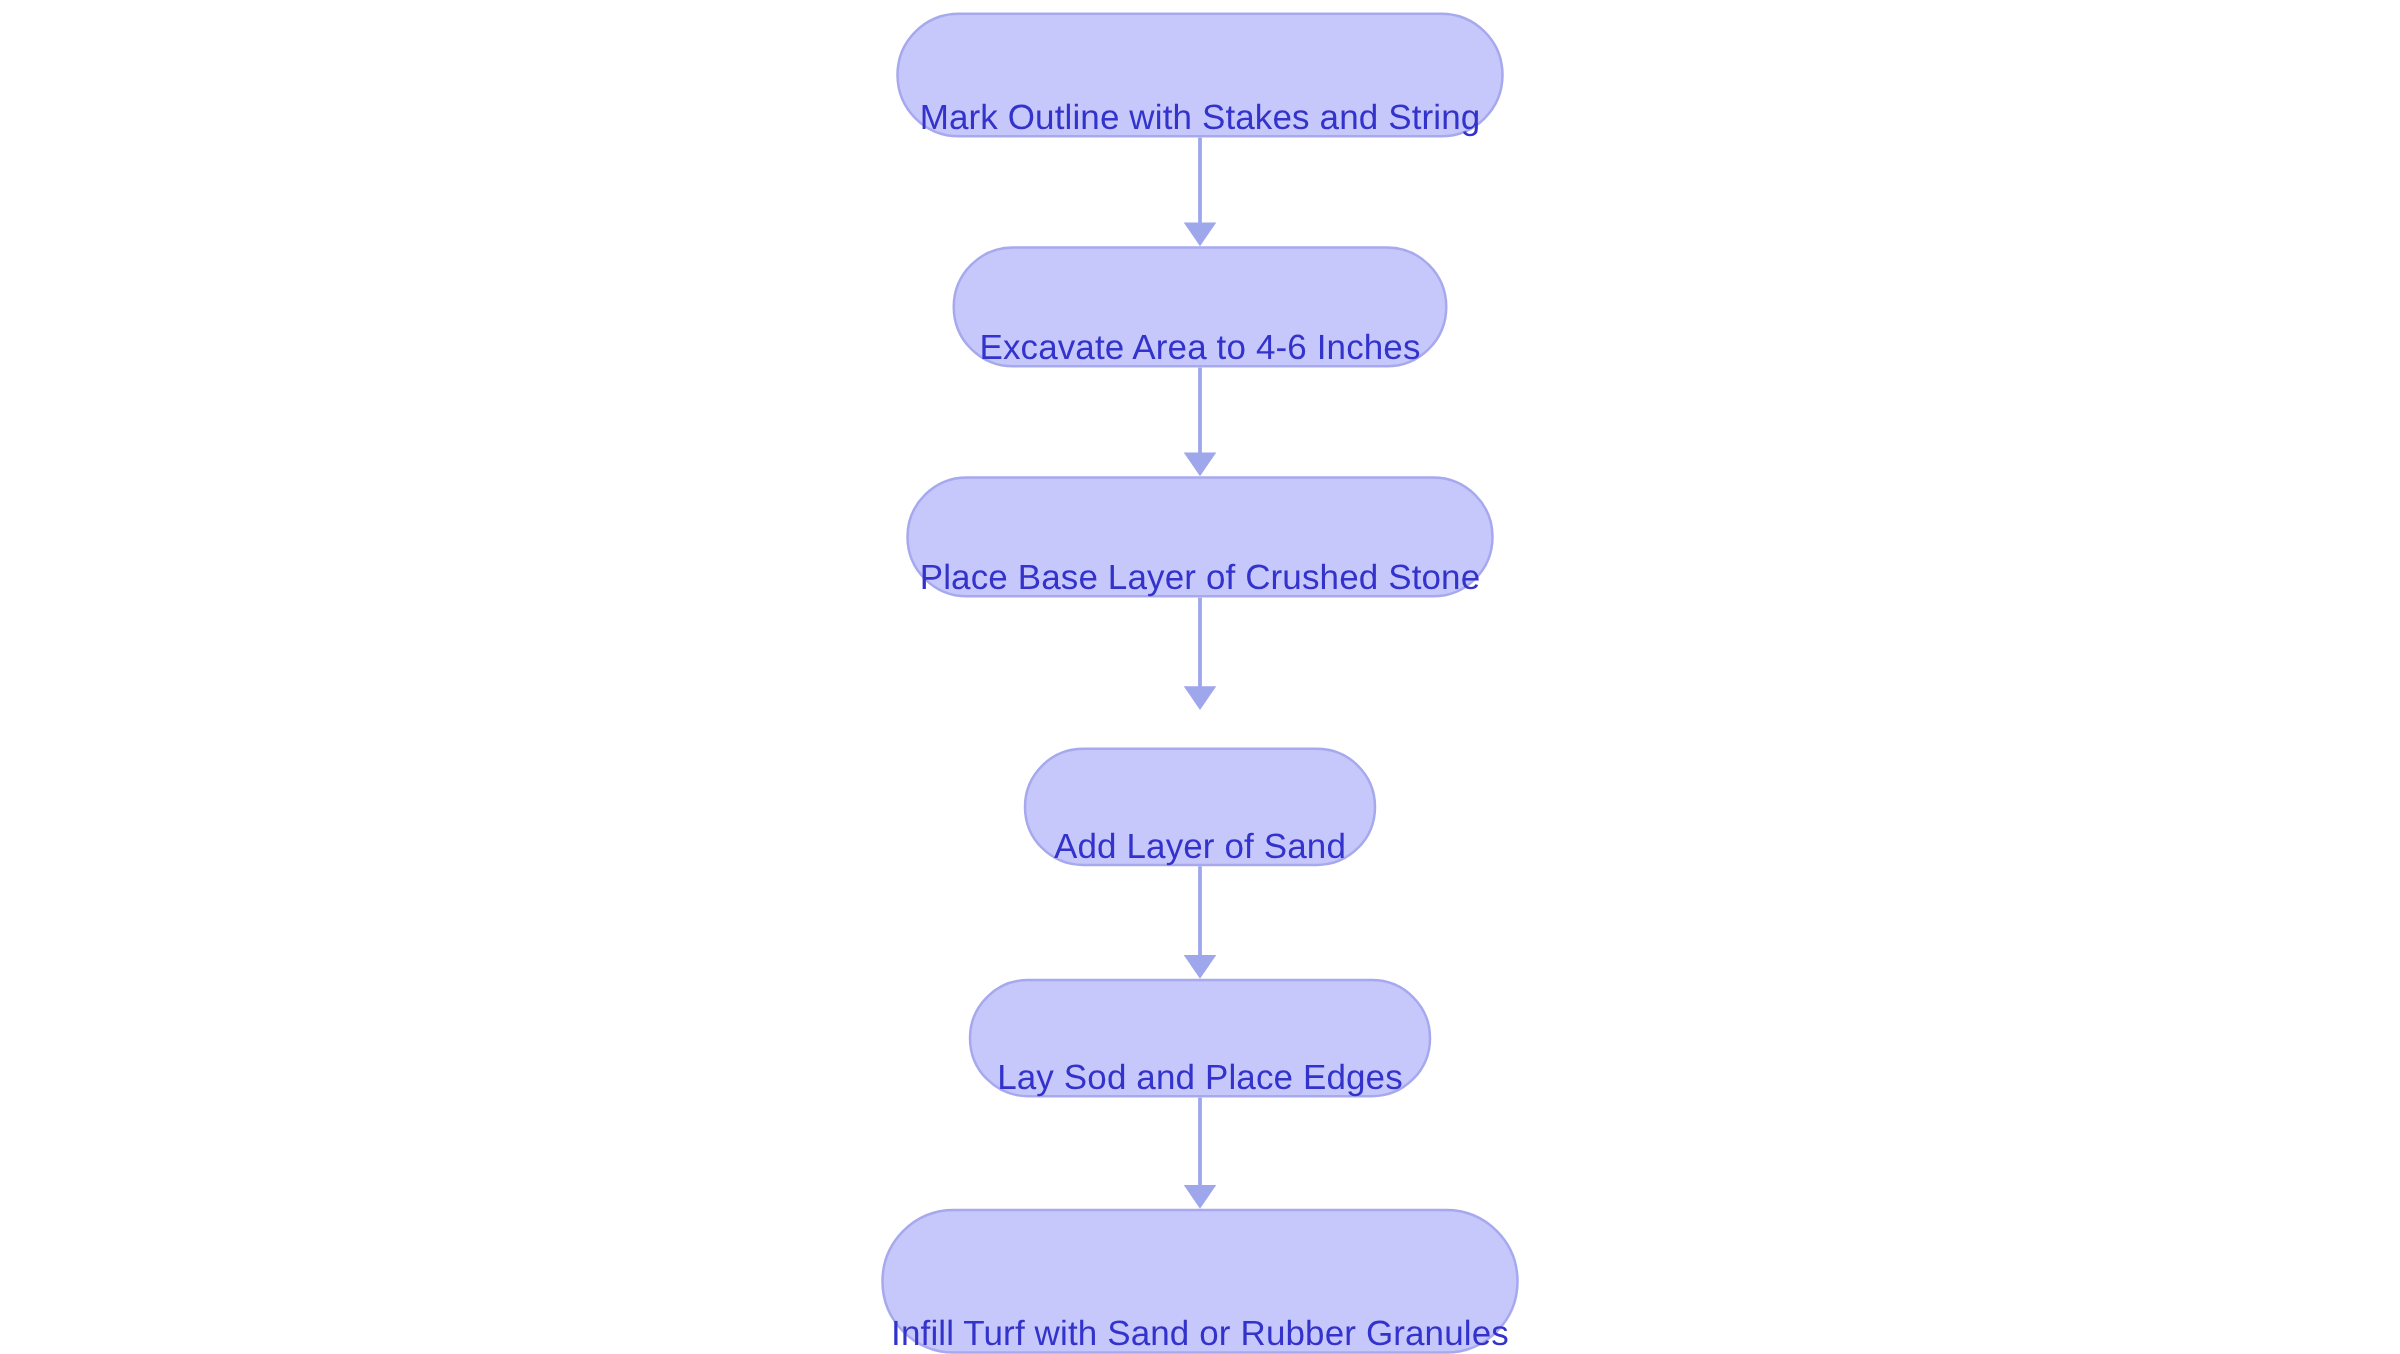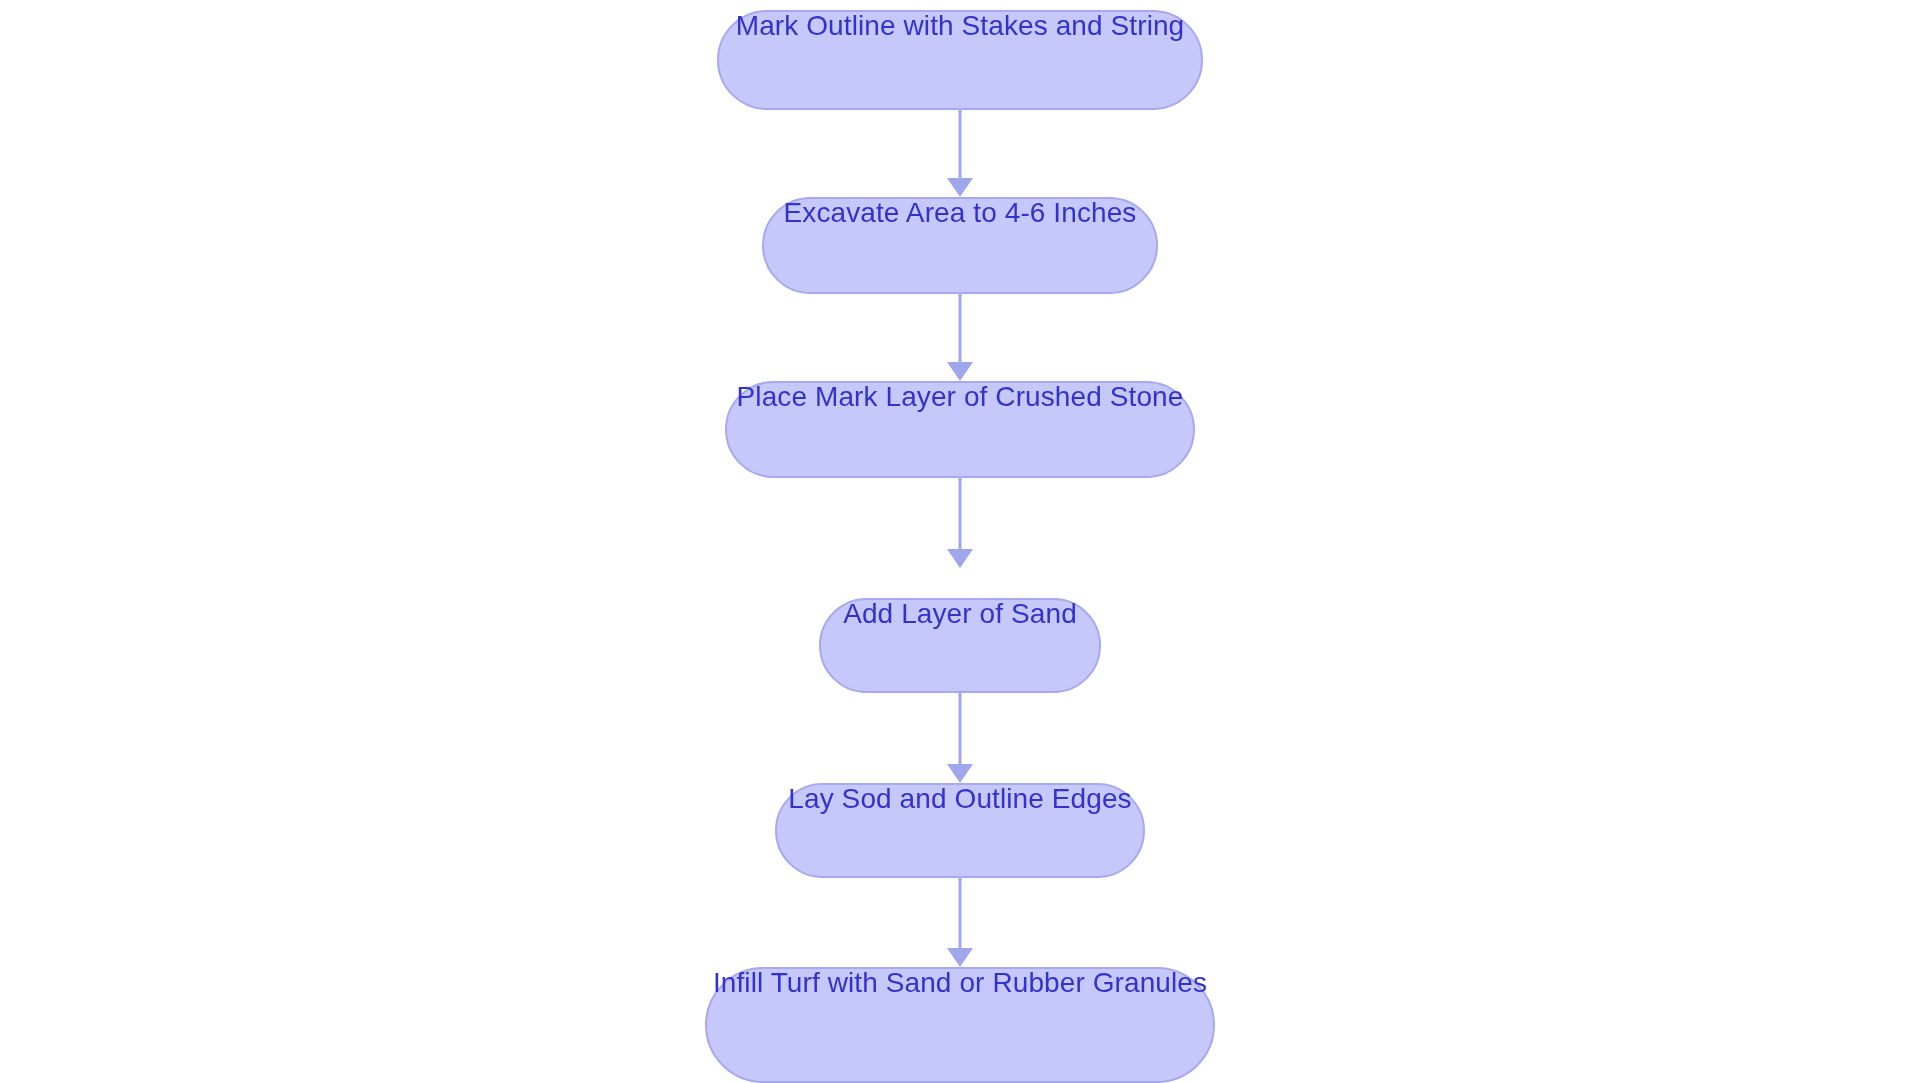--- a/index.html
+++ b/index.html
@@ -19,21 +19,21 @@
     height: 1083px;
     background: #ffffff;
     display: flex;
     flex-direction: column;
     align-items: center;
     justify-content: flex-start;
   }
   .node {
     box-sizing: border-box;
     display: flex;
-    align-items: flex-start;
+    align-items: flex-end;
     justify-content: center;
     background: #c6c7fb;
     border: 2px solid #a7a9ef;
     border-radius: 9999px;
     color: #3333cc;
     font-size: 28px;
     font-weight: 400;
     letter-spacing: 0.1px;
     line-height: 1;
     white-space: nowrap;
@@ -88,39 +88,39 @@
   <div class="node" style="width:396px;height:100px;">
     <span class="node-label">Excavate Area to 4-6 Inches</span>
   </div>
 
   <div class="connector" style="height:90px;">
     <div class="shaft" style="height:71px;"></div>
     <div class="head"></div>
   </div>
 
   <div class="node" style="width:470px;height:101px;">
-    <span class="node-label">Place Mark Layer of Crushed Stone</span>
+    <span class="node-label">Place Base Layer of Crushed Stone</span>
   </div>
 
   <div class="connector" style="height:93px;">
     <div class="shaft" style="height:74px;"></div>
     <div class="head"></div>
   </div>
 
   <div class="node" style="width:282px;height:98px;margin-top:30px;">
     <span class="node-label">Add Layer of Sand</span>
   </div>
 
   <div class="connector" style="height:93px;">
     <div class="shaft" style="height:74px;"></div>
     <div class="head"></div>
   </div>
 
   <div class="node" style="width:370px;height:99px;">
-    <span class="node-label">Lay Sod and Outline Edges</span>
+    <span class="node-label">Lay Sod and Place Edges</span>
   </div>
 
   <div class="connector" style="height:92px;">
     <div class="shaft" style="height:73px;"></div>
     <div class="head"></div>
   </div>
 
   <div class="node" style="width:510px;height:120px;">
     <span class="node-label">Infill Turf with Sand or Rubber Granules</span>
   </div>

